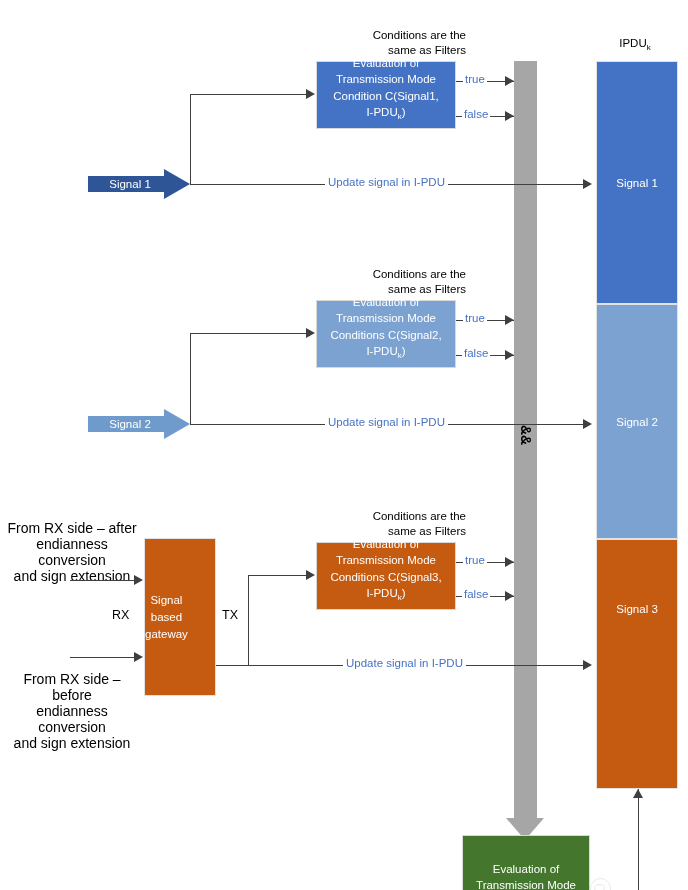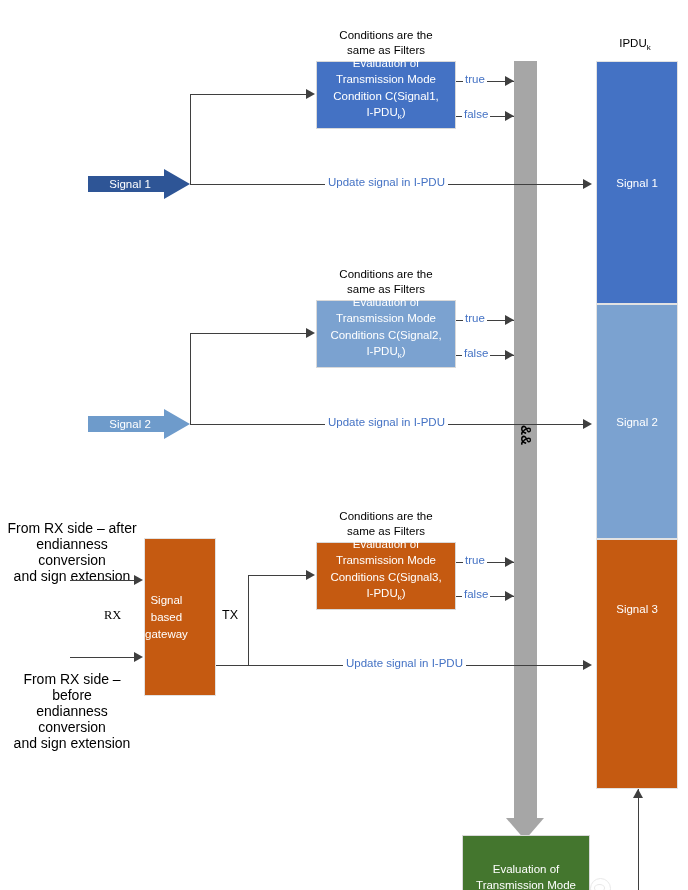--- a/index.html
+++ b/index.html
@@ -22,21 +22,21 @@
     display:flex;align-items:flex-end;justify-content:center;
     padding:2px 4px;
   }
   .evalbox .inner{width:100%;}
   .blue-dark{background:#4472C4;}
   .blue-light{background:#7BA2D0;}
   .orange{background:#C55A11;}
   .green{background:#44762E;}
 
   .caption{
-    font-size:11.5px;line-height:15px;text-align:center;color:#000;
+    font-size:11.5px;line-height:15px;text-align:right;color:#000;
   }
   .lbl-blue{color:#4472C4;font-size:11.5px;}
   .lbl-black{color:#000;font-size:12.5px;}
   .lefttext{font-size:14px;line-height:16px;text-align:center;color:#000;}
 
   
   .ipdu-seg{
     box-sizing:border-box;border:1px solid #e2e2e2;
     color:#fff;font-size:11.5px;
     display:flex;align-items:center;justify-content:center;
@@ -223,21 +223,21 @@
        background:#C55A11;border:1px solid #e2e2e2;box-sizing:border-box;
        color:#fff;font-size:11.5px;line-height:17px;text-align:center;
        display:flex;align-items:center;justify-content:flex-start;">
     <div>
       <div>Signal</div>
       <div>based</div>
       <div>gateway</div>
     </div>
   </div>
 
-  <div class="abs lbl-black" style="left:104px;top:585px;font-family:Liberation Serif, serif;">RX</div>
+  <div class="abs lbl-black" style="left:112px;top:585px;">RX</div>
   <div class="abs lbl-black" style="left:222px;top:585px;">TX</div>
 
   <div class="abs lefttext" style="left:2px;top:497px;width:140px;">
     <div>From RX side  –  after</div>
     <div>endianness conversion</div>
     <div>and sign extension</div>
   </div>
   <div class="hline" style="left:70px;top:557px;width:68px;"></div>
   <div class="arrowhead-r" style="left:134px;top:552px;"></div>
 

